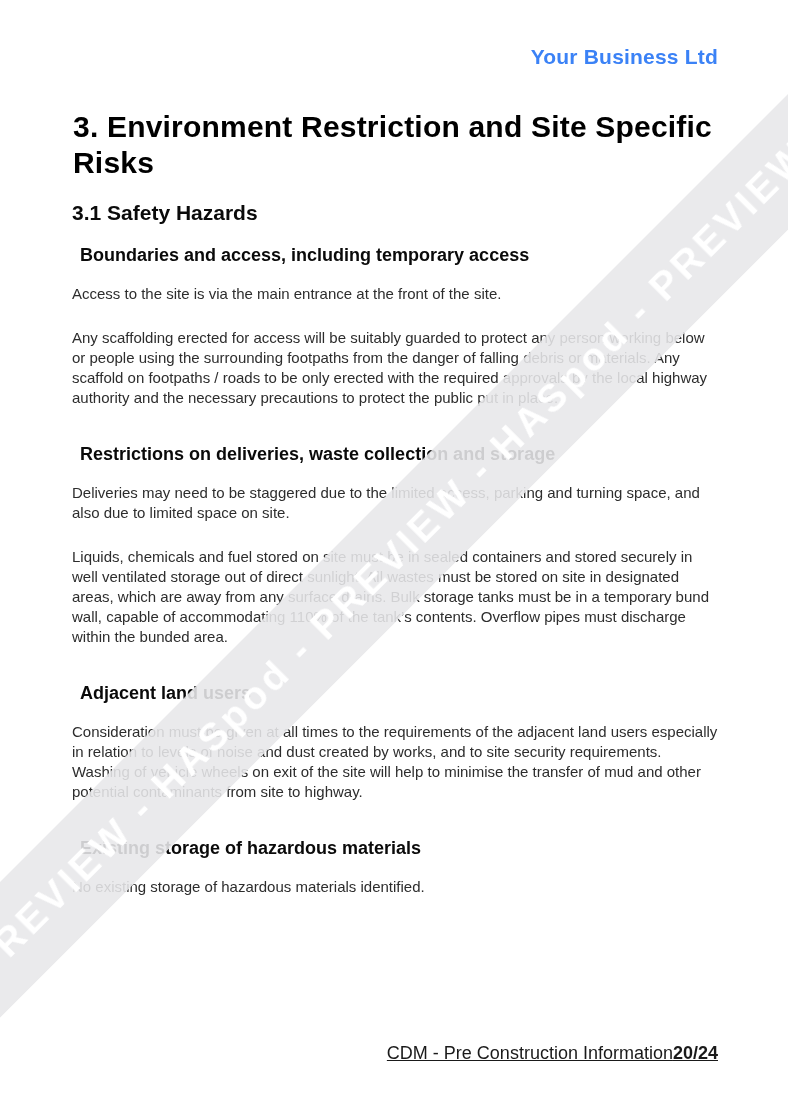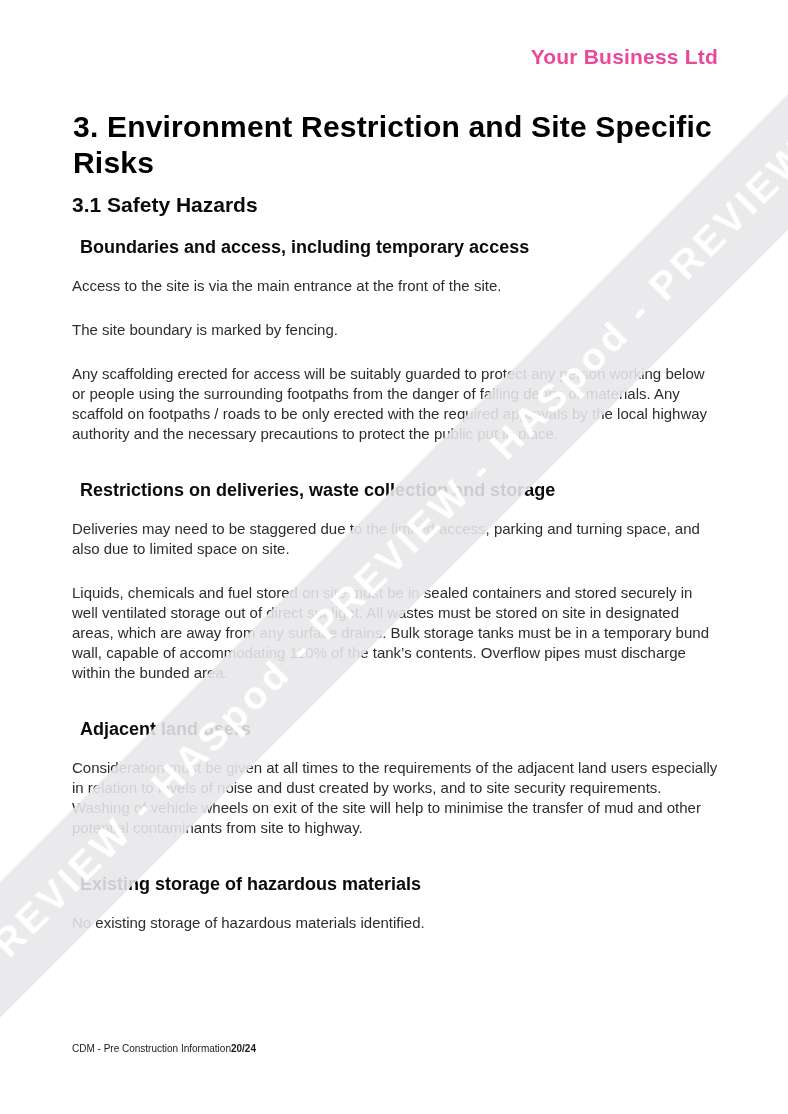--- a/index.html
+++ b/index.html
@@ -14,33 +14,33 @@
   }
   .content{
     position:absolute;
     left:72px;right:70px;top:0;
   }
   .company{
     margin-top:45px;
     text-align:right;
     font-size:21px;
     font-weight:bold;
-    color:#ec4899;
+    color:#3b82f6;
     letter-spacing:.2px;
   }
   .doc-title{
     margin:40px 0 0 1px;
     font-size:30px;
     line-height:36px;
     font-weight:bold;
     color:#000000;
     letter-spacing:.2px;
   }
   .h2{
-    margin-top:12px;
+    margin-top:20px;
     font-size:21px;
     font-weight:bold;
     color:#0a0a0a;
   }
   .h3{
     margin-top:36px;
     font-size:18px;
     font-weight:bold;
     color:#0a0a0a;
     margin-left:8px;
@@ -51,24 +51,25 @@
     font-size:15px;
     line-height:20px;
     color:#2d2d2d;
     max-width:648px;
   }
   .para.lead{margin-top:7px;}
   .footer{
     position:absolute;
     top:1043px;left:72px;right:70px;
     display:flex;
-    justify-content:flex-start;
+    justify-content:flex-end;
     align-items:baseline;
-    font-size:10px;
+    font-size:18px;
     color:#1a1a1a;
+    text-decoration:underline;
   }
   .footer .page-num{font-weight:bold;}
   
   .watermark-band{
     position:absolute;
     left:-356px;
     top:508px;
     width:1500px;
     height:96px;
     transform:rotate(-45deg);
@@ -100,21 +101,20 @@
     <div class="company">Your Business Ltd</div>
 
     <h1 class="doc-title">3. Environment Restriction and Site Specific Risks</h1>
 
     <h2 class="h2">3.1 Safety Hazards</h2>
 
     <h3 class="h3 first">Boundaries and access, including temporary access</h3>
 
     <p class="para lead">Access to the site is via the main entrance at the front of the site.</p>
 
-    <p class="para">The site boundary is marked by fencing.</p>
 
     <p class="para">Any scaffolding erected for access will be suitably guarded to protect any person working below or people using the surrounding footpaths from the danger of falling debris or materials. Any scaffold on footpaths / roads to be only erected with the required approvals by the local highway authority and the necessary precautions to protect the public put in place.</p>
 
     <h3 class="h3">Restrictions on deliveries, waste collection and storage</h3>
 
     <p class="para lead">Deliveries may need to be staggered due to the limited access, parking and turning space, and also due to limited space on site.</p>
 
     <p class="para">Liquids, chemicals and fuel stored on site must be in sealed containers and stored securely in well ventilated storage out of direct sunlight. All wastes must be stored on site in designated areas, which are away from any surface drains. Bulk storage tanks must be in a temporary bund wall, capable of accommodating 110% of the tank’s contents. Overflow pipes must discharge within the bunded area.</p>
 
     <h3 class="h3">Adjacent land users</h3>

